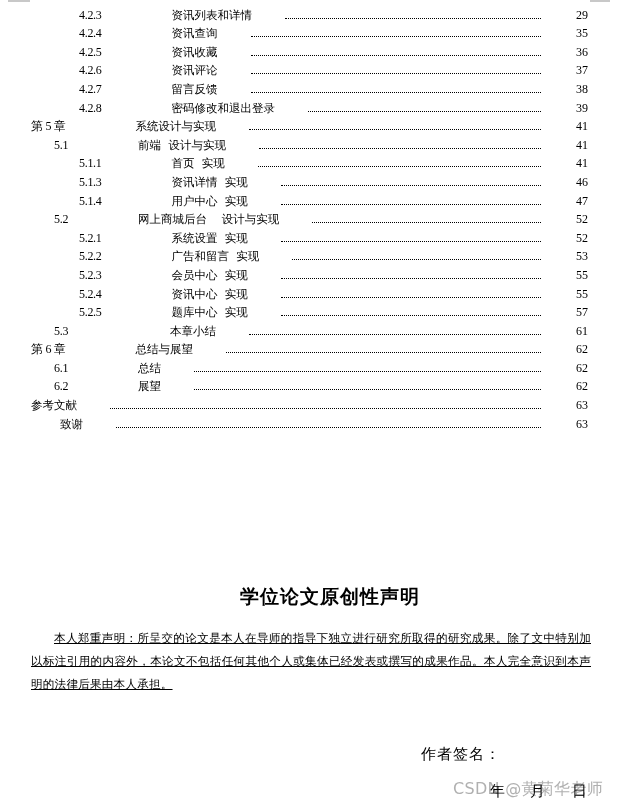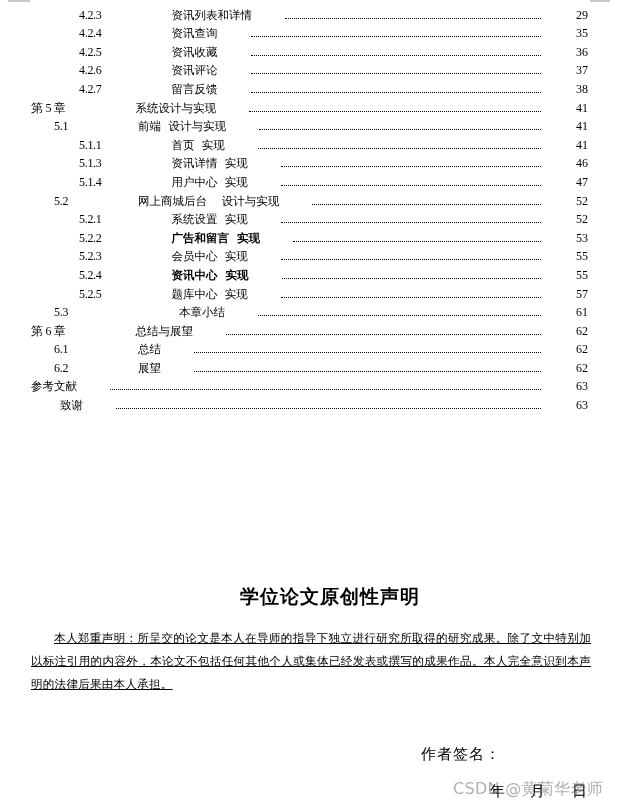--- a/index.html
+++ b/index.html
@@ -145,20 +145,27 @@
       <span class="toc-leader"></span>
       <span class="toc-page">37</span>
     </div>
     <div class="toc-row l3">
       <span class="toc-num">4.2.7</span>
       <span class="toc-gap"></span>
       <span class="toc-title" style="white-space: pre;">留言反馈</span>
       <span class="toc-leader"></span>
       <span class="toc-page">38</span>
     </div>
+    <div class="toc-row l3">
+      <span class="toc-num">4.2.8</span>
+      <span class="toc-gap"></span>
+      <span class="toc-title" style="white-space: pre;">密码修改和退出登录</span>
+      <span class="toc-leader"></span>
+      <span class="toc-page">39</span>
+    </div>
     <div class="toc-row l1">
       <span class="toc-num">第 5 章</span>
       <span class="toc-gap"></span>
       <span class="toc-title" style="white-space: pre; margin-top: 46px;">系统设计与实现</span>
       <span class="toc-leader"></span>
       <span class="toc-page">41</span>
     </div>
     <div class="toc-row l2">
       <span class="toc-num">5.1</span>
       <span class="toc-gap"></span>
@@ -197,49 +204,49 @@
     <div class="toc-row l3">
       <span class="toc-num">5.2.1</span>
       <span class="toc-gap"></span>
       <span class="toc-title" style="white-space: pre;">系统设置  实现</span>
       <span class="toc-leader"></span>
       <span class="toc-page">52</span>
     </div>
     <div class="toc-row l3">
       <span class="toc-num">5.2.2</span>
       <span class="toc-gap"></span>
-      <span class="toc-title" style="white-space: pre; font-weight: bold;">广告和留言  实现</span>
+      <span class="toc-title" style="white-space: pre;">广告和留言  实现</span>
       <span class="toc-leader"></span>
       <span class="toc-page">53</span>
     </div>
     <div class="toc-row l3">
       <span class="toc-num">5.2.3</span>
       <span class="toc-gap"></span>
       <span class="toc-title" style="white-space: pre;">会员中心  实现</span>
       <span class="toc-leader"></span>
       <span class="toc-page">55</span>
     </div>
     <div class="toc-row l3">
       <span class="toc-num">5.2.4</span>
       <span class="toc-gap"></span>
-      <span class="toc-title" style="white-space: pre; font-weight: bold;">资讯中心  实现</span>
+      <span class="toc-title" style="white-space: pre;">资讯中心  实现</span>
       <span class="toc-leader"></span>
       <span class="toc-page">55</span>
     </div>
     <div class="toc-row l3">
       <span class="toc-num">5.2.5</span>
       <span class="toc-gap"></span>
       <span class="toc-title" style="white-space: pre;">题库中心  实现</span>
       <span class="toc-leader"></span>
       <span class="toc-page">57</span>
     </div>
     <div class="toc-row l2">
       <span class="toc-num">5.3</span>
       <span class="toc-gap wide"></span>
-      <span class="toc-title" style="white-space: pre; margin-left: 9px;">本章小结</span>
+      <span class="toc-title" style="white-space: pre;">本章小结</span>
       <span class="toc-leader"></span>
       <span class="toc-page">61</span>
     </div>
     <div class="toc-row l1">
       <span class="toc-num">第 6 章</span>
       <span class="toc-gap"></span>
       <span class="toc-title" style="white-space: pre;">总结与展望</span>
       <span class="toc-leader"></span>
       <span class="toc-page">62</span>
     </div>

